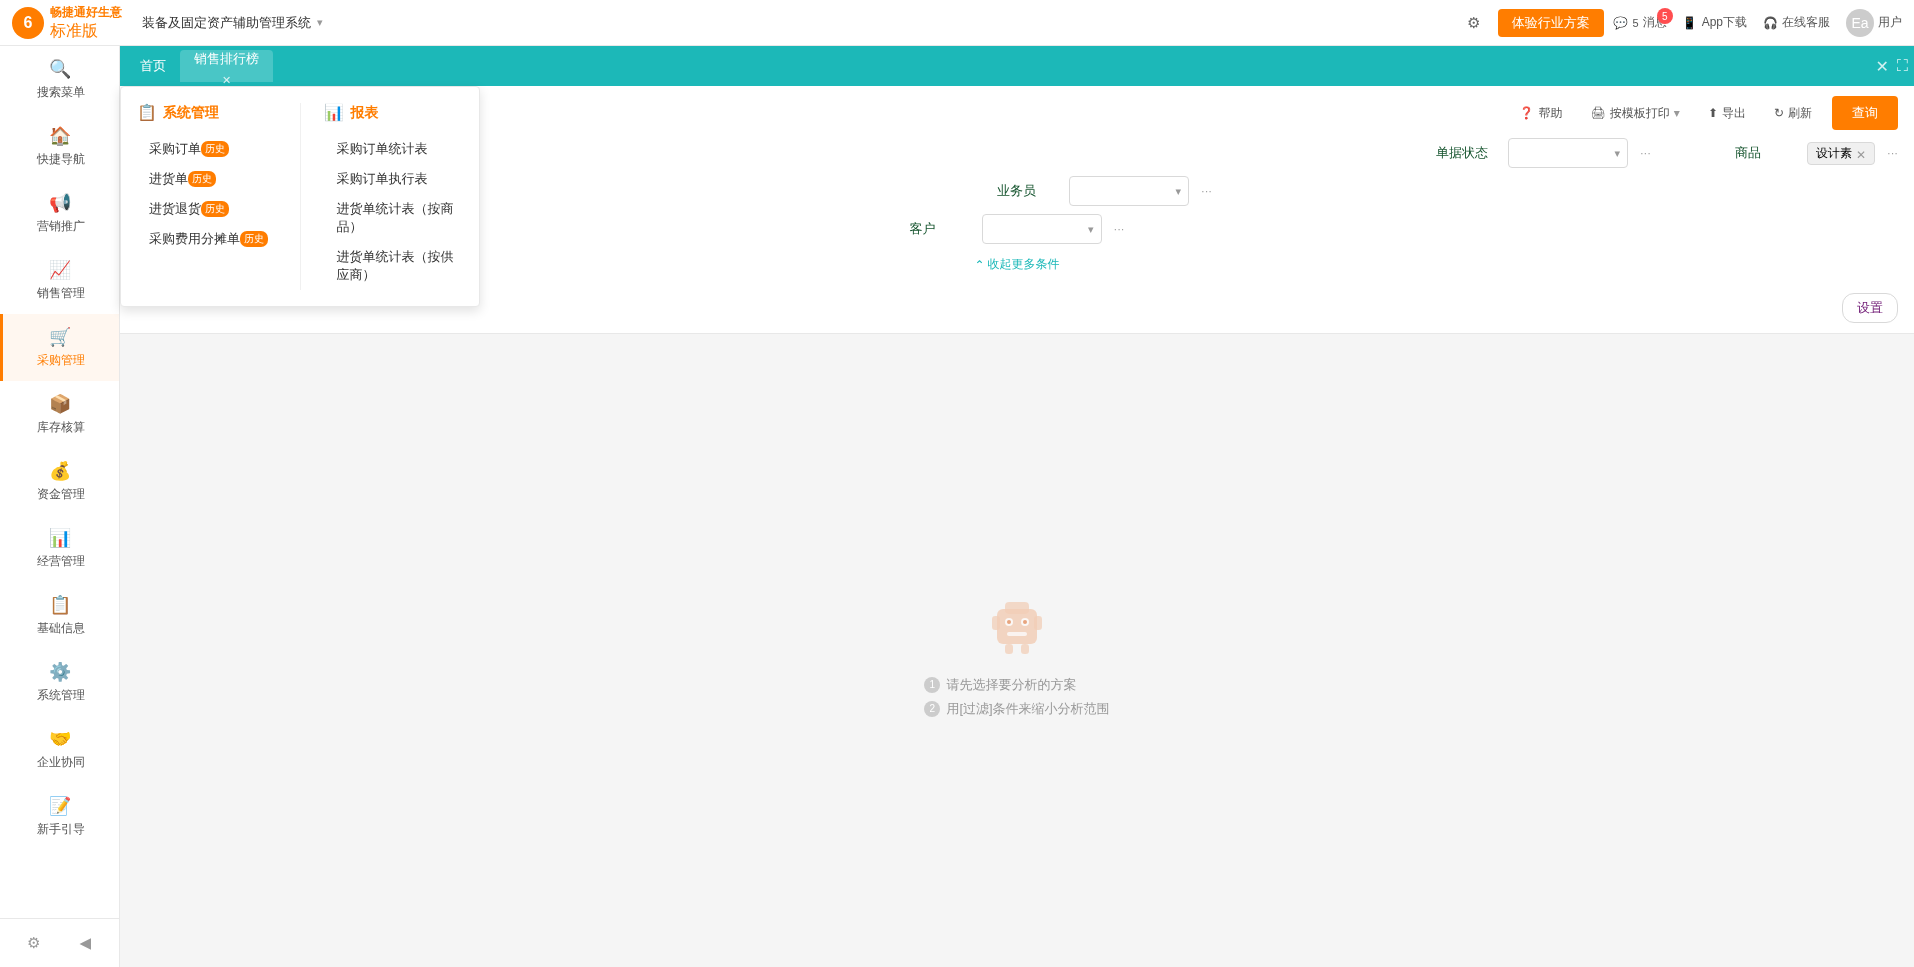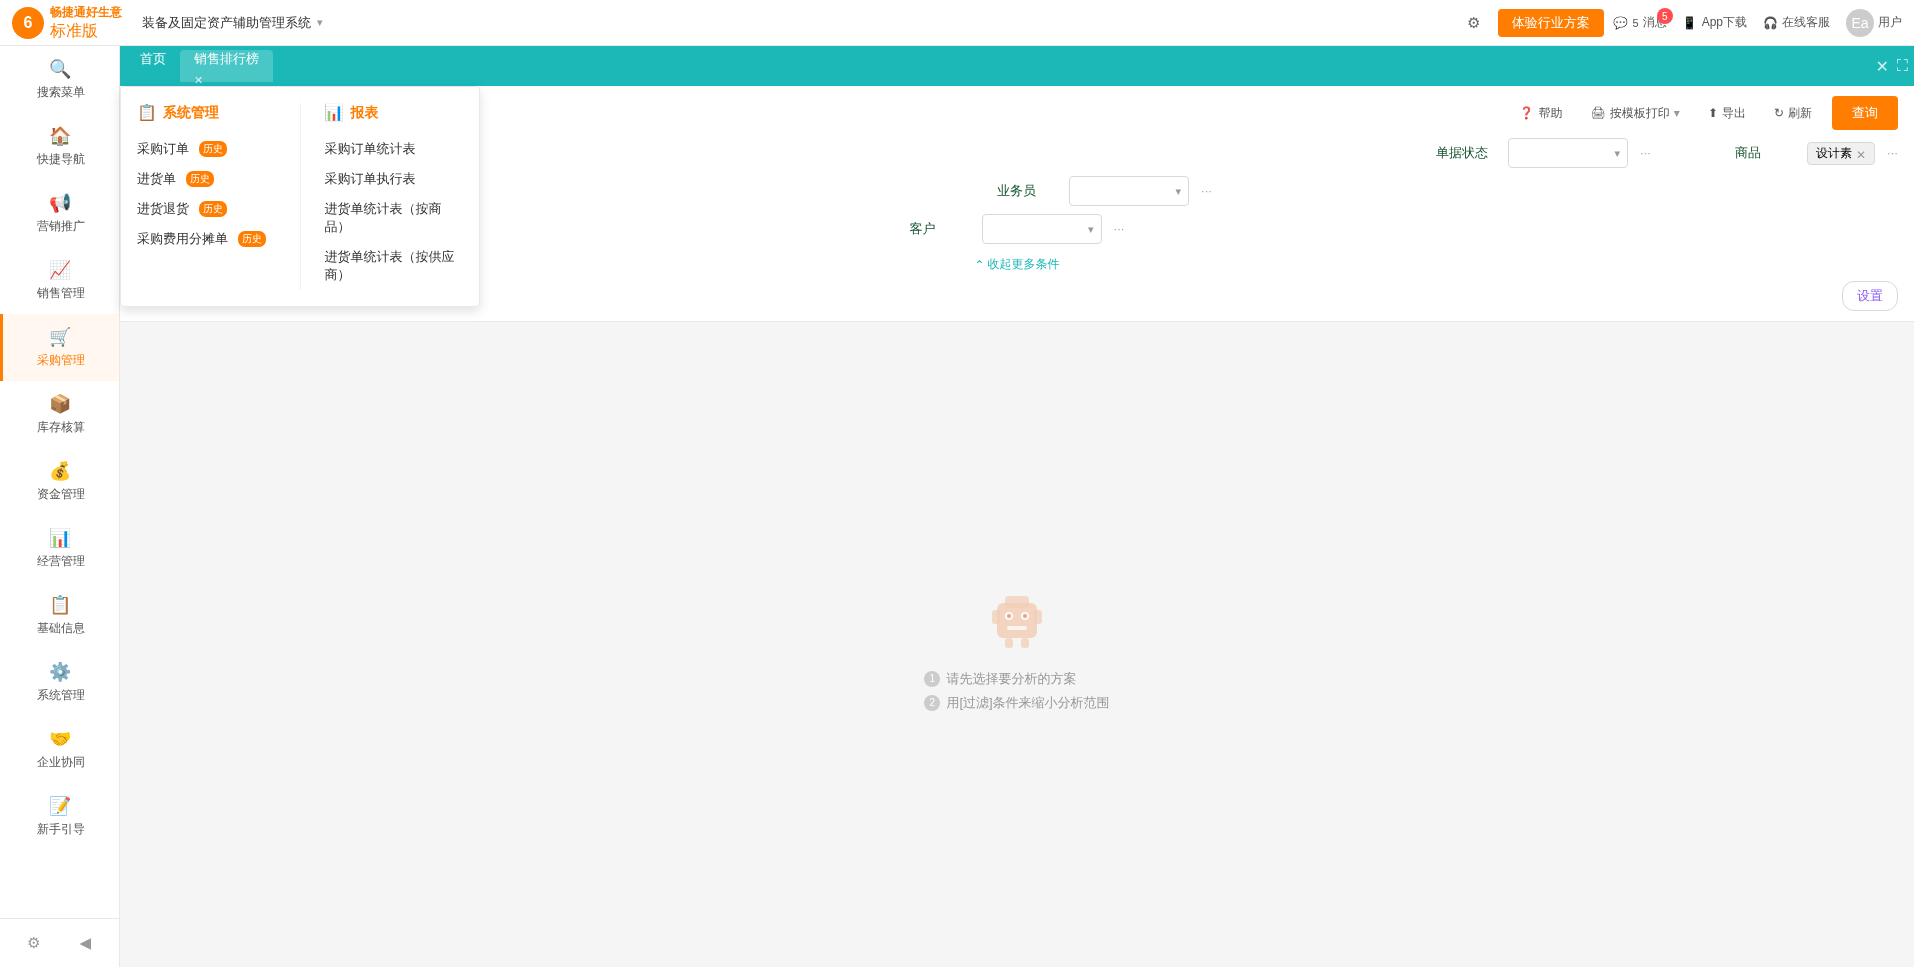--- a/index.html
+++ b/index.html
@@ -179,20 +179,21 @@
       background: #1cb8b8;
       display: flex;
       align-items: center;
       height: 40px;
       padding: 0 6px;
     }
     .tab-item {
       padding: 0 14px;
       height: 32px;
       display: flex;
+      align-items: center;
       color: white;
       cursor: pointer;
       font-size: 13px;
       gap: 6px;
       border-radius: 4px 4px 0 0;
     }
     .tab-item.home {
       background: transparent;
     }
     .tab-item.active {
@@ -301,27 +302,27 @@
       background: #ff7d00;
       color: white;
       border: none;
       border-radius: 4px;
       padding: 8px 20px;
       font-size: 13px;
       cursor: pointer;
     }
     .settings-btn {
       border: 1px solid #d9d9d9;
-      color: #8b5cf6;
+      color: #701a75;
       border-radius: 12px;
       padding: 5px 14px;
       font-size: 13px;
       cursor: pointer;
       background: white;
-      margin-top: 4px;
+      margin-top: 16px;
       display: block;
     }
 
     
     .empty-state {
       flex: 1;
       display: flex;
       flex-direction: column;
       align-items: center;
       justify-content: center;
@@ -382,25 +383,26 @@
       display: flex;
       align-items: center;
       gap: 6px;
     }
     .menu-column-icon {
       font-size: 16px;
     }
     .menu-item-row {
       display: flex;
       align-items: center;
-      gap: 10px;
+      gap: 0;
       padding: 6px 0;
       cursor: pointer;
       color: #333;
       font-size: 13px;
+      margin-left: 12px;
     }
     .history-badge {
       background: #ff7d00;
       color: white;
       font-size: 10px;
       padding: 1px 4px;
       border-radius: 7px;
     }
     .divider-v {
       width: 1px;

